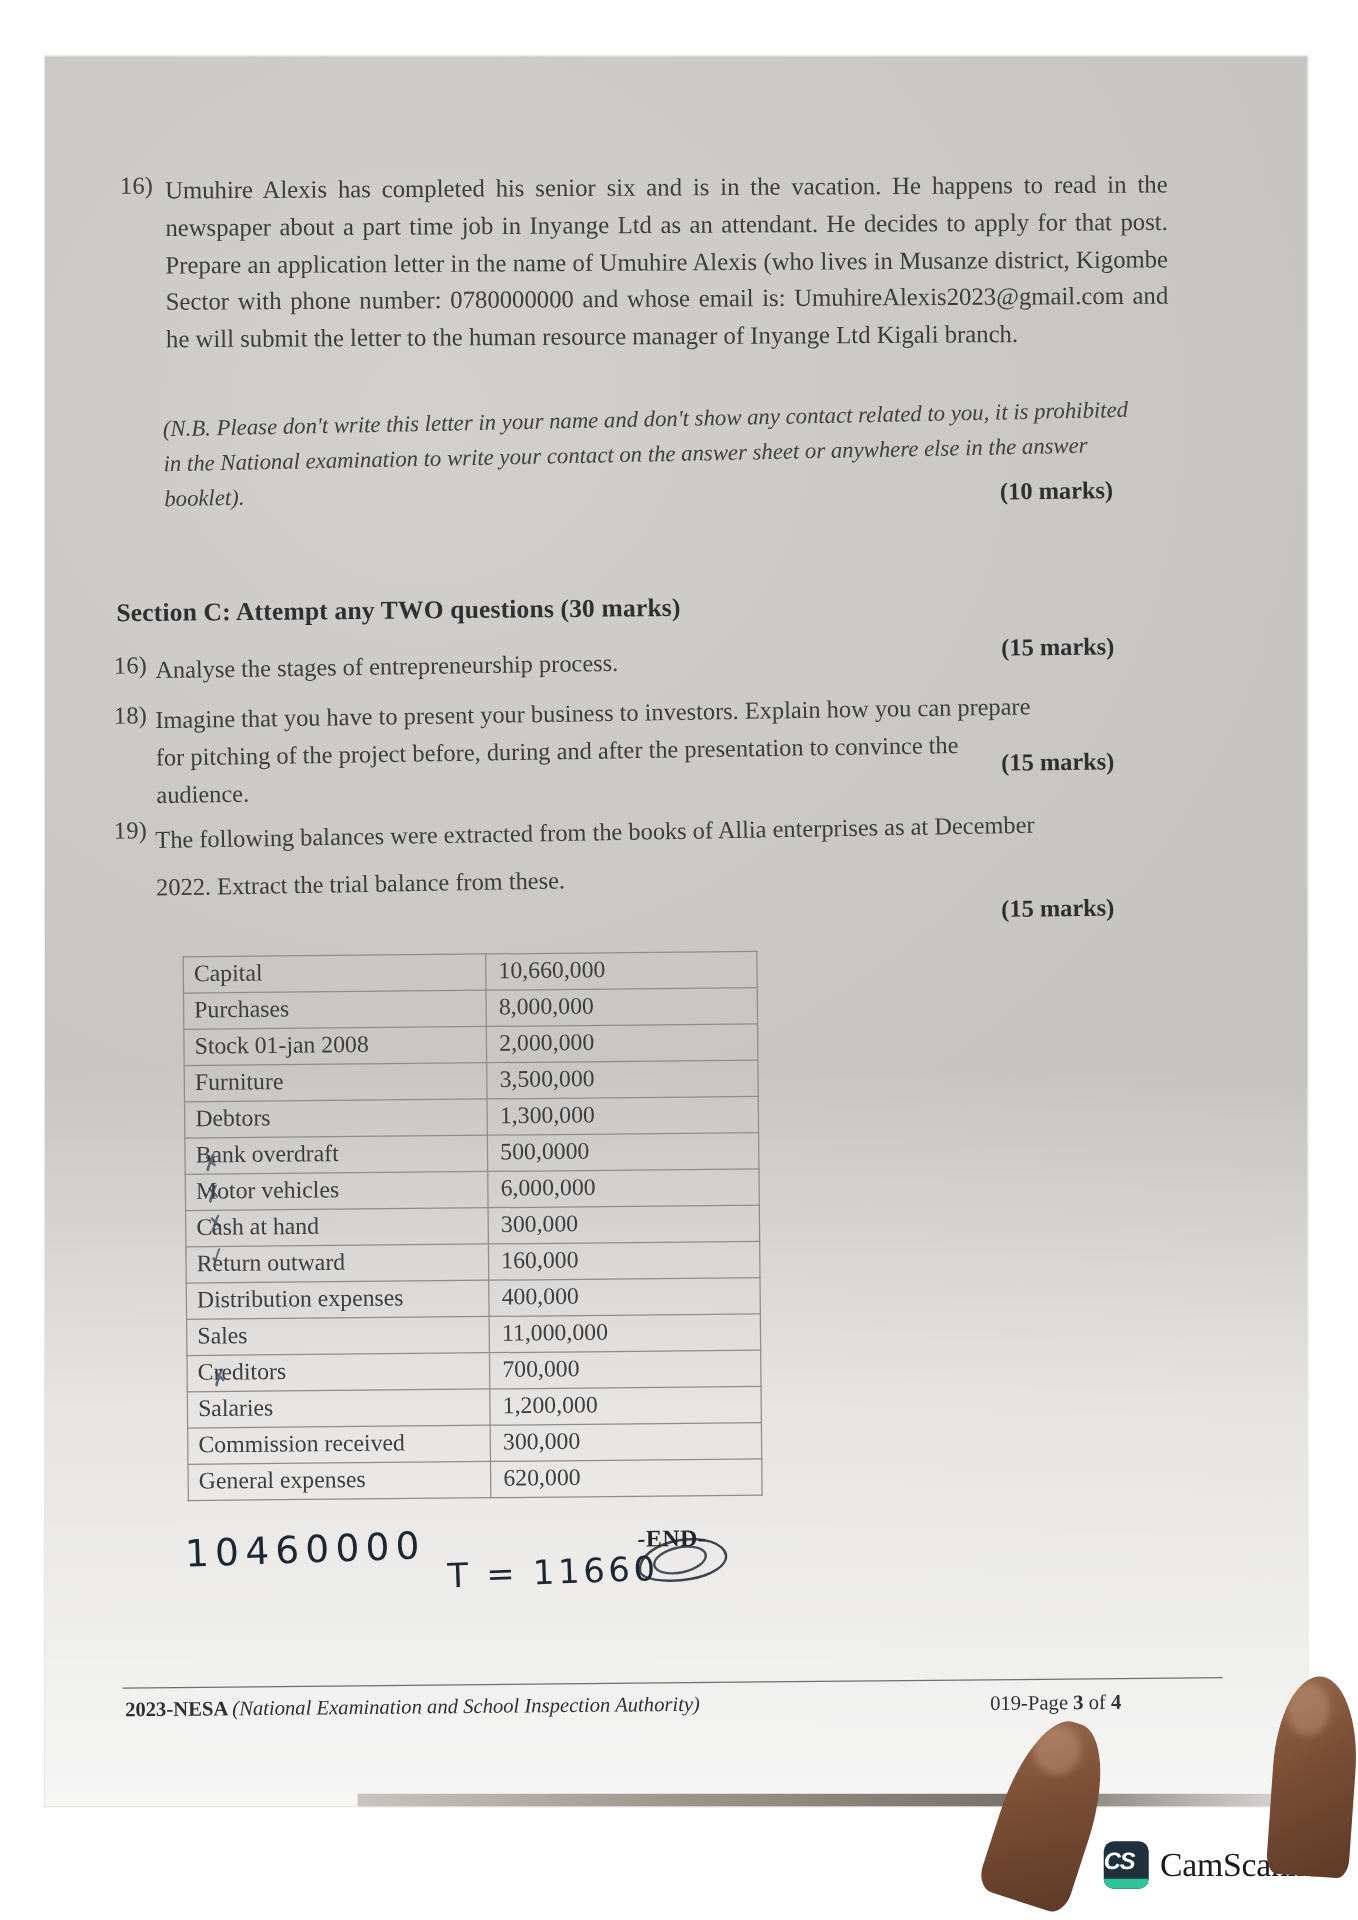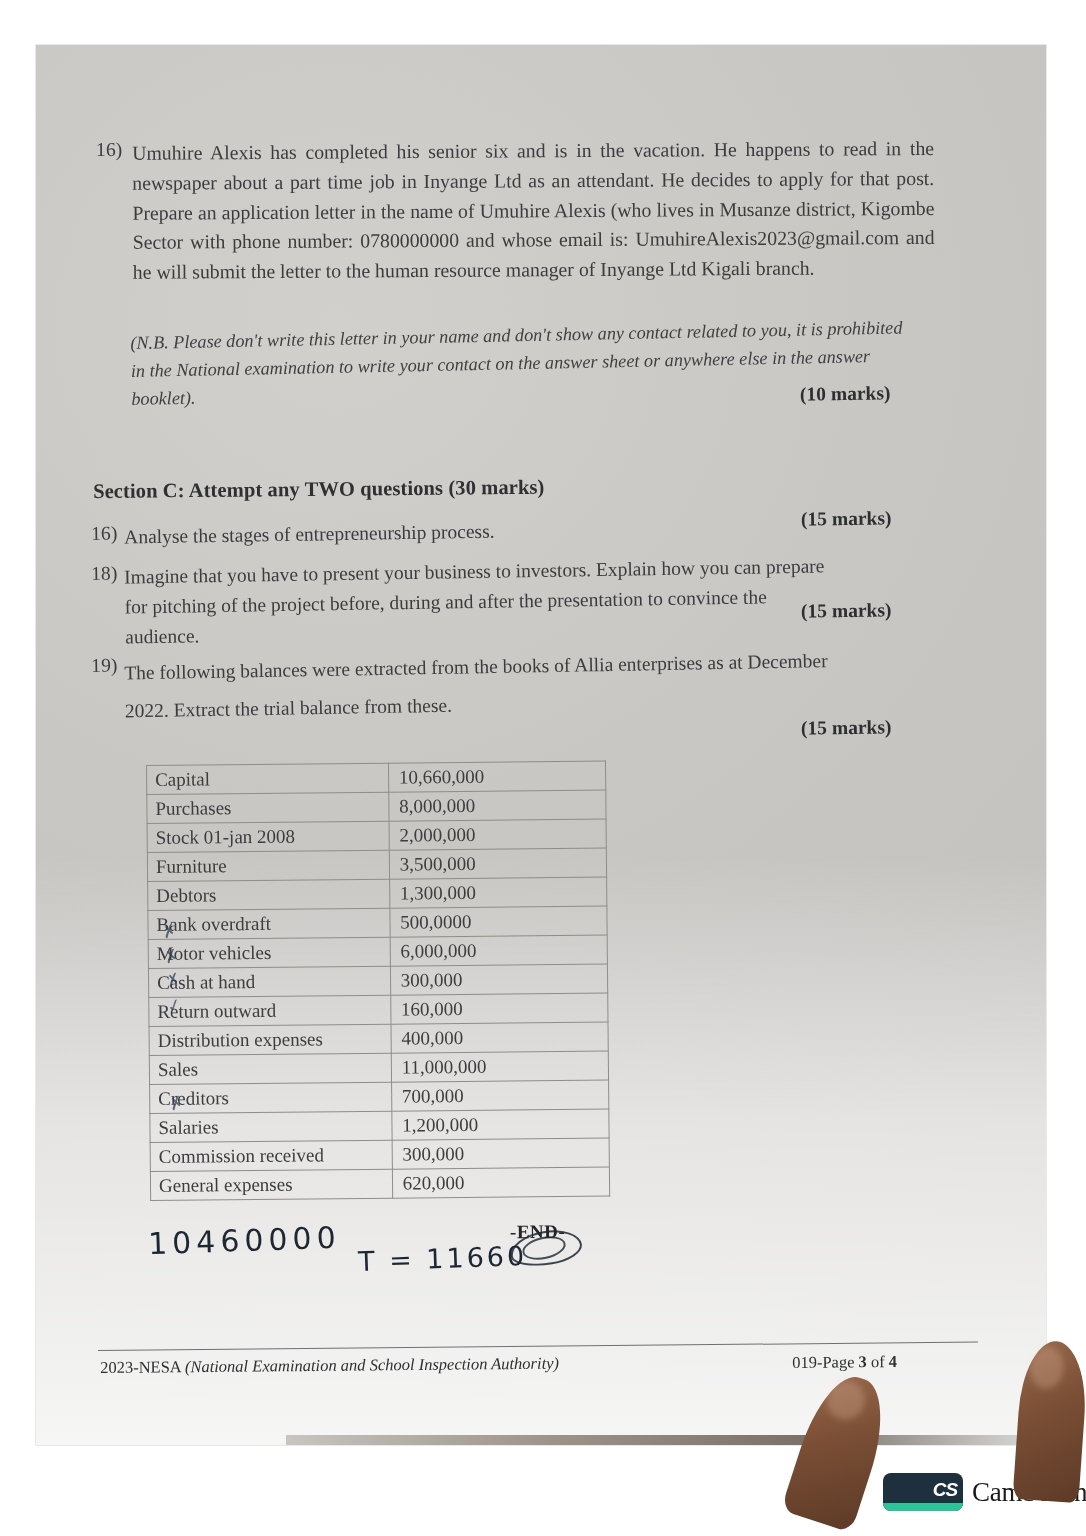--- a/index.html
+++ b/index.html
@@ -257,21 +257,21 @@
   #footer-left {
     position: absolute;
     left: 64px;
     top: 1313px;
     font-size: 16.5px;
     color: #2f3032;
     transform: rotate(-0.55deg);
     transform-origin: left top;
     white-space: nowrap;
   }
-  #footer-left .agency { font-weight: normal; }
+  #footer-left .agency { font-weight: bold; }
   #footer-left .fullname { font-style: italic; }
   #footer-right {
     position: absolute;
     left: 756px;
     top: 1308px;
     font-size: 16.5px;
     color: #2f3032;
     transform: rotate(-0.55deg);
     transform-origin: left top;
     white-space: nowrap;
@@ -333,22 +333,21 @@
   }
   #cs-logo {
     position: relative;
     width: 36px;
     height: 38px;
     border-radius: 8px;
     background: #1e2f3d;
     overflow: hidden;
     display: flex;
     align-items: center;
-    justify-content: center;
-    padding-left: 44px;
+    justify-content: flex-start;
   }
   #cs-logo .cs-text {
     color: #ffffff;
     font-family: "Liberation Sans", sans-serif;
     font-weight: bold;
     font-size: 19px;
     font-style: italic;
     letter-spacing: -1px;
     margin-bottom: 4px;
     z-index: 2;

